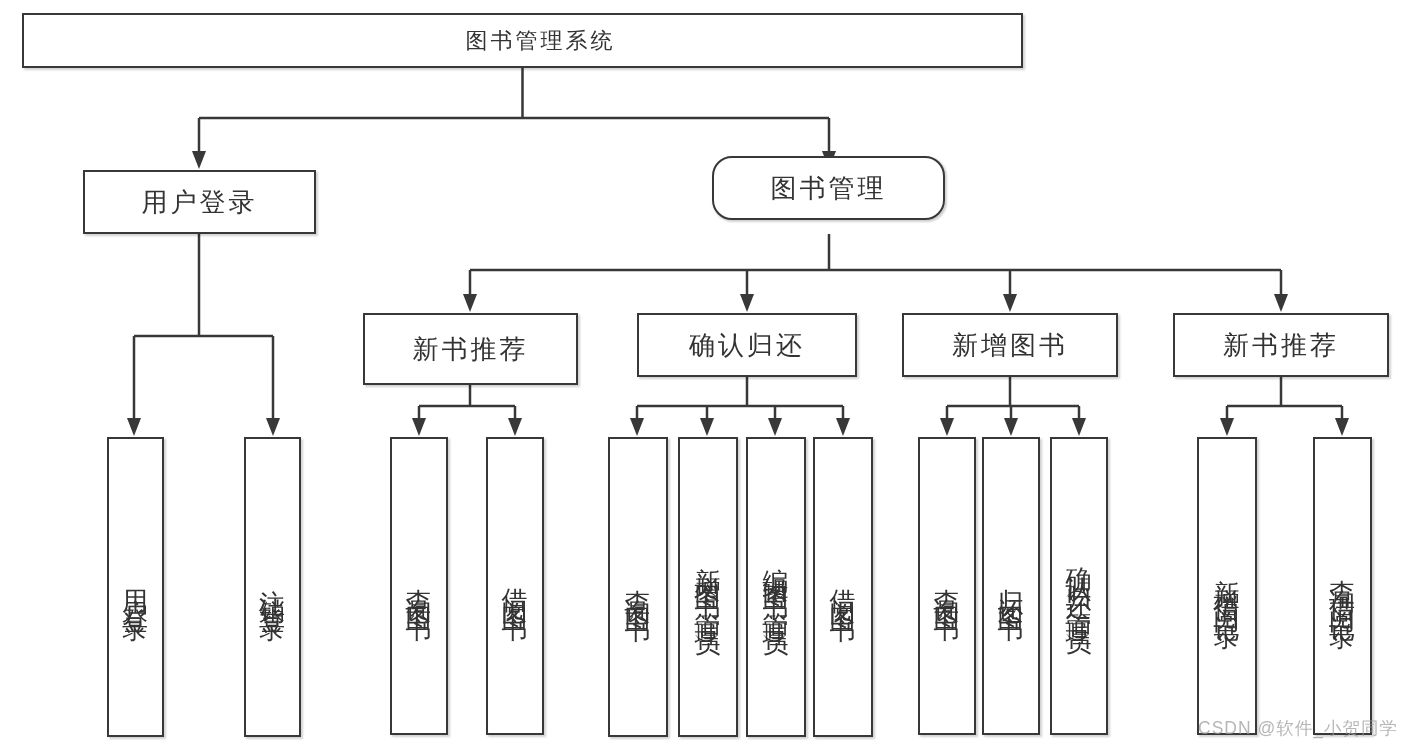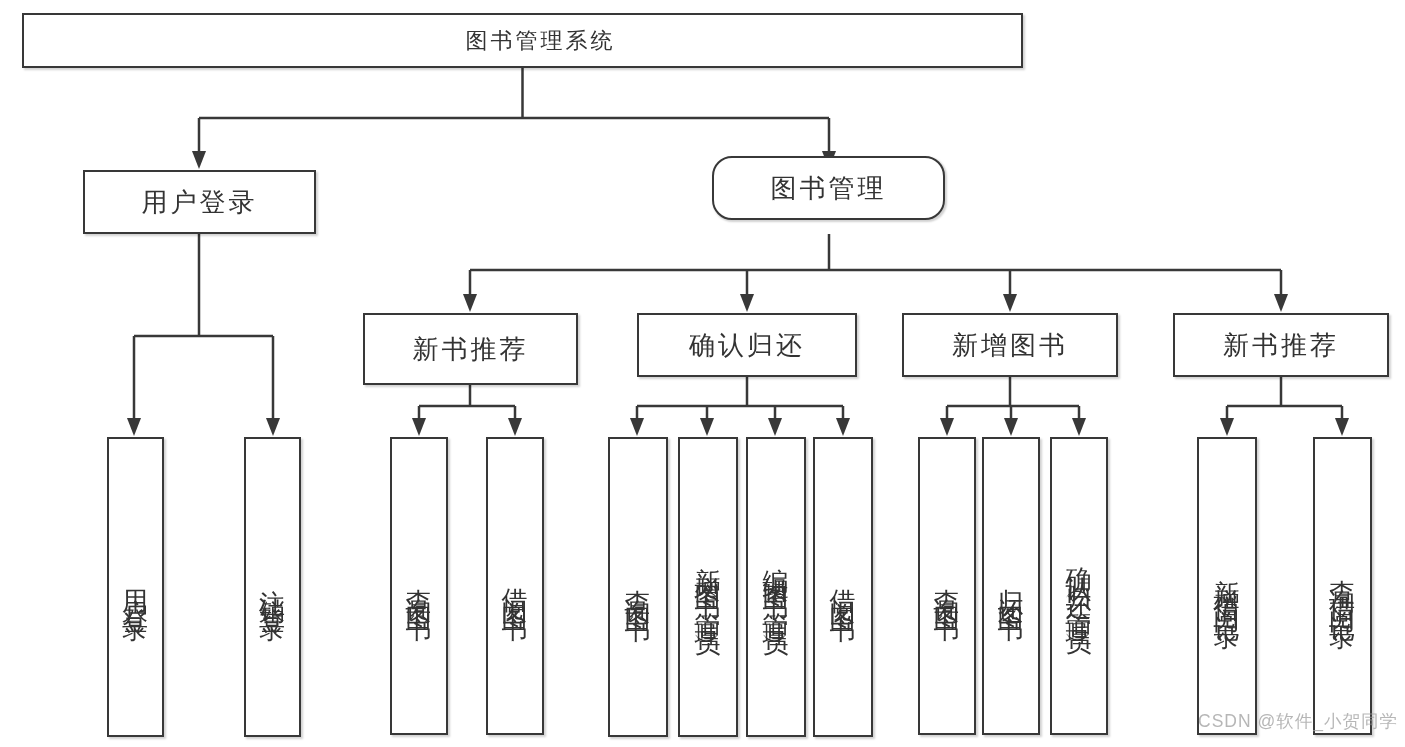--- a/index.html
+++ b/index.html
@@ -46,21 +46,21 @@
   }
   .node.v {
     writing-mode: vertical-rl;
     text-orientation: mixed;
     letter-spacing: 9px;
     white-space: normal;
   }
   .watermark {
     position: absolute;
     right: 7px;
-    bottom: 14px;
+    bottom: 7px;
     font-size: 17.5px;
     letter-spacing: 1px;
     color: rgba(158, 158, 158, 0.75);
     z-index: 5;
   }
 </style>
 </head>
 <body>
 
 <div class="canvas">

